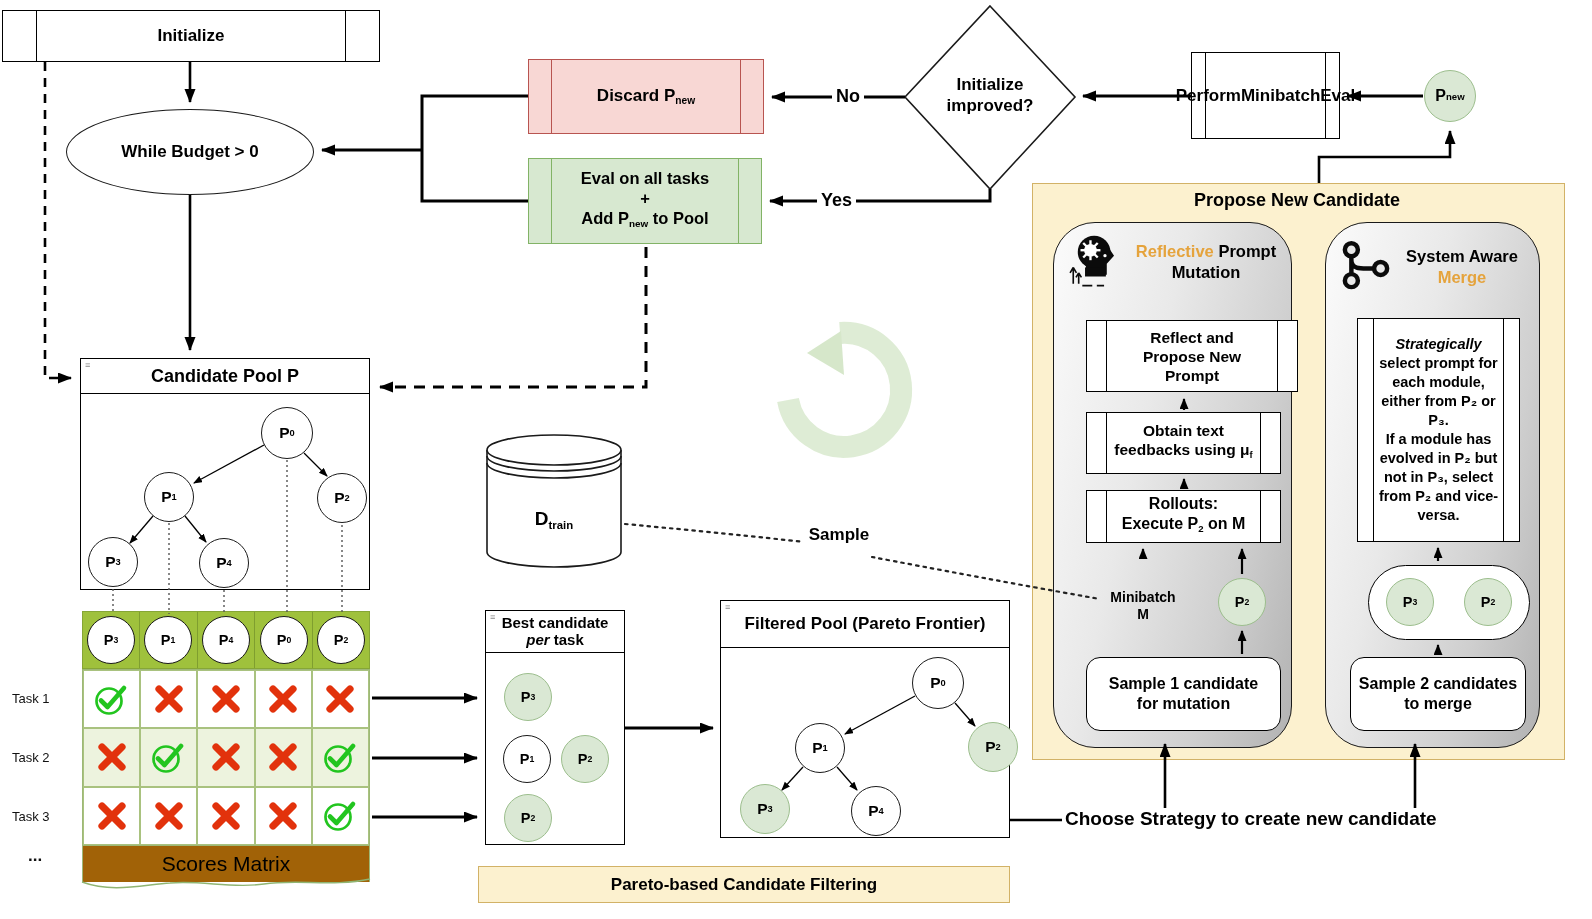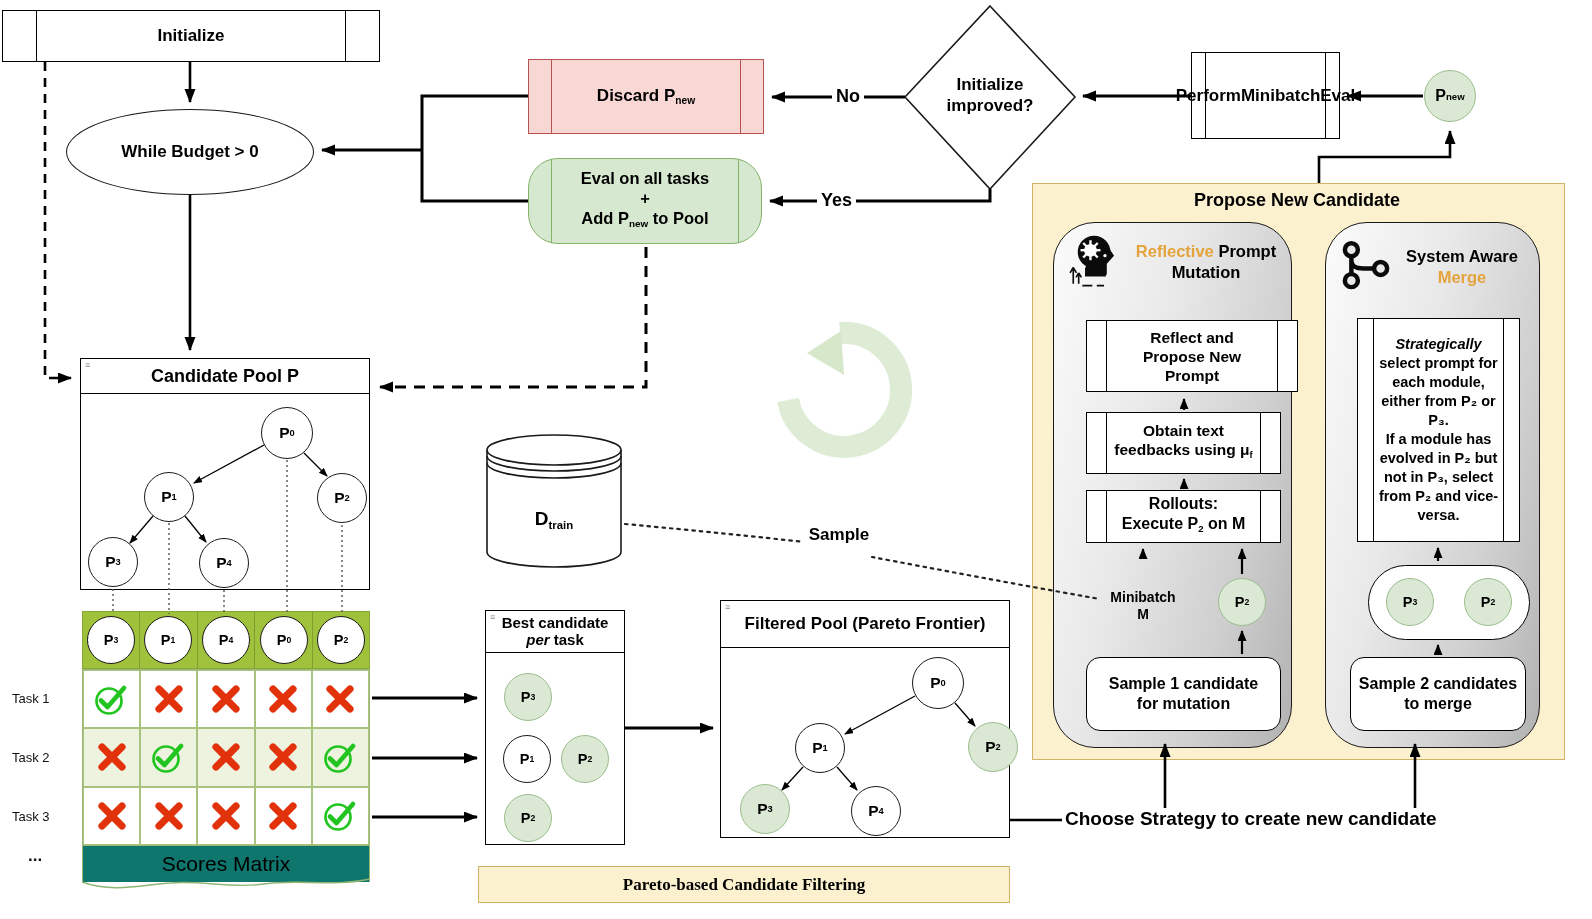--- a/index.html
+++ b/index.html
@@ -74,21 +74,21 @@
   <div class="abs" style="left:66px;top:109px;width:248px;height:86px;border:1.4px solid #1a1a1a;border-radius:50%;background:#fff;display:flex;align-items:center;justify-content:center;z-index:1;box-sizing:border-box;">
     <span class="lbl" style="font-size:17px;">While Budget &gt; 0</span>
   </div>
 
   <div class="abs box subbox" style="left:528px;top:59px;width:236px;height:75px;--ins:22px;--bc:#B85450;background:#F8D7D4;border-color:#B85450;z-index:1;display:flex;align-items:center;justify-content:center;">
     <span class="lbl" style="font-size:17px;">
       <span>Discard P</span><span class="sb">new</span>
     </span>
   </div>
 
-  <div class="abs box subbox" style="left:528px;top:158px;width:234px;height:86px;--ins:22px;--bc:#82B366;background:#D7E8D0;border-color:#82B366;z-index:1;display:flex;flex-direction:column;align-items:center;justify-content:center;border-radius:30px;">
+  <div class="abs box subbox" style="left:528px;top:158px;width:234px;height:86px;--ins:22px;--bc:#82B366;background:#D7E8D0;border-color:#82B366;z-index:1;display:flex;flex-direction:column;align-items:center;justify-content:center;">
     <span class="lbl" style="font-size:16.5px;line-height:20px;">Eval on all tasks</span>
     <span class="lbl" style="font-size:16.5px;line-height:20px;">+</span>
     <span class="lbl" style="font-size:16.5px;line-height:20px;">
       <span>Add P</span><span class="sb">new</span><span> to Pool</span>
     </span>
   </div>
 
   <div class="abs lbl ontop" style="left:905px;top:74px;width:170px;font-size:17px;line-height:21px;">
     <div>Initialize</div>
       <div>improved?</div>
@@ -249,21 +249,21 @@
           <path d="M8,18.5 L14.5,25 L31,6" fill="none" stroke="#22C51F" stroke-width="4.6" stroke-linecap="round" stroke-linejoin="round"></path>
         </svg>
       </div>
     </div>
 
   <div class="tasklbl" style="left:12px;top:691px;">Task 1</div>
   <div class="tasklbl" style="left:12px;top:750px;">Task 2</div>
   <div class="tasklbl" style="left:12px;top:809px;">Task 3</div>
   <div class="tasklbl" style="left:28px;top:846px;font-size:17px;font-weight:700;">...</div>
 
-  <div class="abs" style="left:82px;top:846px;width:288px;height:36px;background:#0f766e;border-left:1.2px solid #9DB876;border-right:1.2px solid #9DB876;box-sizing:border-box;z-index:1;display:flex;align-items:center;justify-content:center;">
+  <div class="abs" style="left:82px;top:846px;width:288px;height:36px;background:#a16207;border-left:1.2px solid #9DB876;border-right:1.2px solid #9DB876;box-sizing:border-box;z-index:1;display:flex;align-items:center;justify-content:center;">
     <span style="font-size:21px;">Scores Matrix</span>
   </div>
 
   <div class="abs box" style="left:485px;top:610px;width:140px;height:235px;z-index:1;">
     <span class="corner">≡</span>
     <div style="border-bottom:1.5px solid #000;padding:3px 0 4px;text-align:center;">
       <div class="lbl" style="font-size:15px;line-height:17px;">Best candidate</div>
       <div class="lbl" style="font-size:15px;line-height:17px;">
         <i>per</i><span> task</span>
       </div>
@@ -308,21 +308,21 @@
     <span>P</span>
       <span class="sb">3</span>
     </div>
   <div class="node" style="left:851px;top:786px;width:50px;height:50px;z-index:1;">
     <span>P</span>
       <span class="sb">4</span>
     </div>
 
   <div class="abs lbl" style="left:1065px;top:808px;width:450px;font-size:19px;text-align:left;z-index:2;">Choose Strategy to create new candidate</div>
   <div class="abs ypanel lbl" style="left:478px;top:866px;width:532px;height:37px;display:flex;align-items:center;justify-content:center;z-index:1;">
-    <span style="font-size:17px;font-weight:700;font-family:Liberation Serif, serif;">Pareto-based Candidate Filtering</span>
+    <span style="font-size:17px;font-weight:700;">Pareto-based Candidate Filtering</span>
   </div>
 
   <div class="panel" style="left:1053px;top:222px;width:239px;height:526px;z-index:2;"></div>
   <div class="abs" style="left:1066px;top:231px;z-index:3;">
     <svg width="58" height="62" viewBox="0 0 64 68">
       <circle cx="31" cy="23" r="18" fill="#0b0b0b"></circle>
       <polygon points="45,15 53,27 45,36 45,48 22,48 22,30" fill="#0b0b0b"></polygon>
       <rect x="21" y="40" width="23" height="10" fill="#0b0b0b"></rect>
       <g stroke="#fff" stroke-width="2.6">
         <line x1="27" y1="10" x2="27" y2="32"></line>

